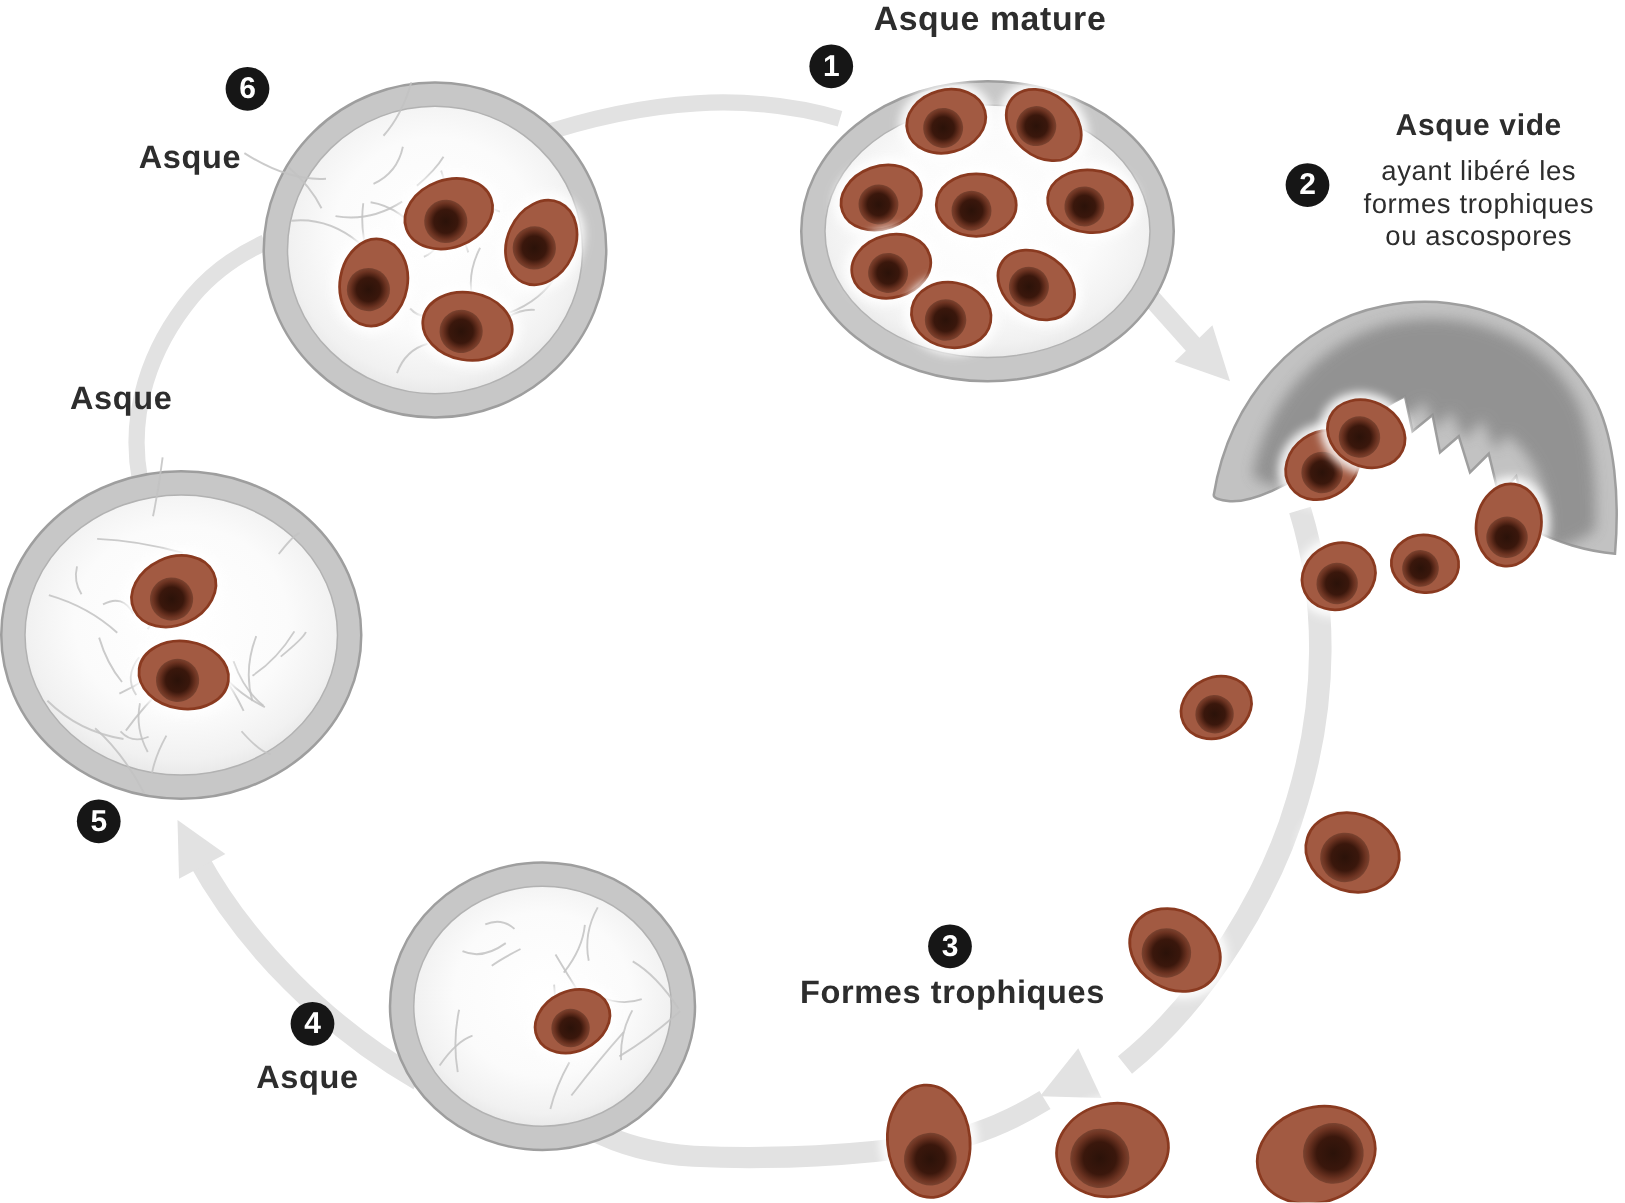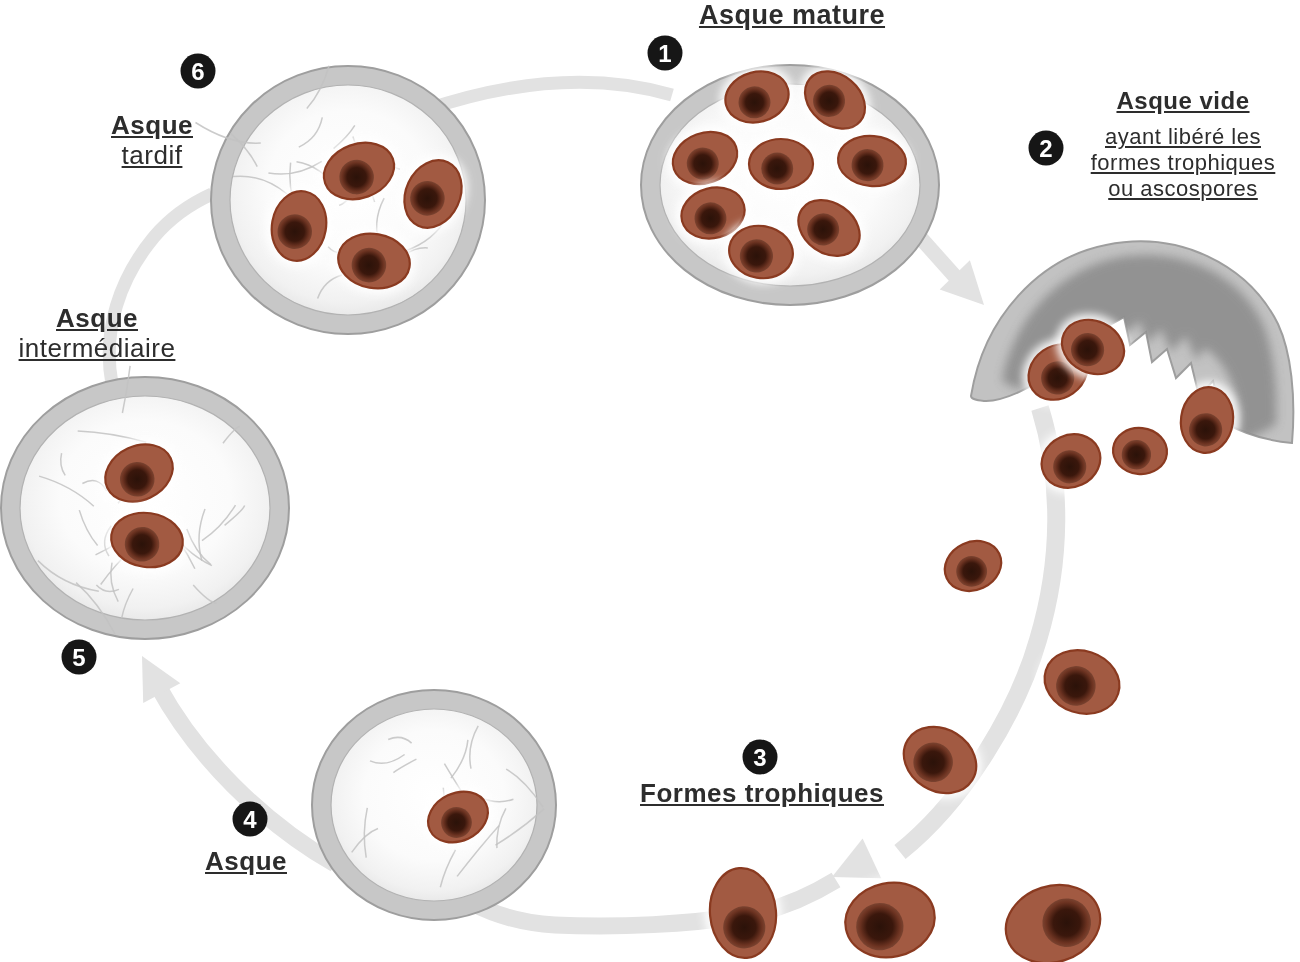--- a/index.html
+++ b/index.html
@@ -1,21 +1,21 @@
 <!DOCTYPE html>
 <html><head>
 <meta charset="utf-8">
 <style>
   html,body{margin:0;padding:0;background:#ffffff;}
   .canvas{
     position:relative;width:1300px;height:962px;background:#fff;overflow:hidden;
     font-family:"Liberation Sans", sans-serif;
   }
   svg.art{position:absolute;left:0;top:0;}
-  .label{position:absolute;text-align:center;font-size:26px;line-height:30px;letter-spacing:.5px;text-decoration:underline;}
+  .label{position:absolute;text-align:center;font-size:26px;line-height:30px;letter-spacing:.5px;}
   .label .b{font-weight:bold;}
   .title{font-weight:bold;}
   .badge{
     position:absolute;width:35px;height:35px;border-radius:50%;
     display:flex;align-items:center;justify-content:center;
     transform:translate(-50%,-50%);
     font-weight:bold;font-size:24px;
   }
 </style>
 </head>
@@ -293,27 +293,25 @@
 
   <div class="badge" style="left: 250px; top: 819px; background: rgb(22, 22, 22); color: rgb(255, 255, 255);">
       <span>4</span>
     </div>
   <div class="label" style="left: 146px; top: 846px; width: 200px; color: rgb(45, 45, 45);">
     <div class="b">Asque</div>
   </div>
 
   <div class="label" style="left: 2px; top: 303px; width: 190px; color: rgb(45, 45, 45);">
     <div class="b">Asque</div>
-    <div>intermédiaire</div>
   </div>
   <div class="badge" style="left: 79px; top: 657px; background: rgb(22, 22, 22); color: rgb(255, 255, 255);">
       <span>5</span>
     </div>
 
   <div class="badge" style="left: 198px; top: 71px; background: rgb(22, 22, 22); color: rgb(255, 255, 255);">
       <span>6</span>
     </div>
   <div class="label" style="left: 62px; top: 110px; width: 180px; color: rgb(45, 45, 45);">
     <div class="b">Asque</div>
-    <div>tardif</div>
   </div>
 
 </div>
 
 </body></html>

